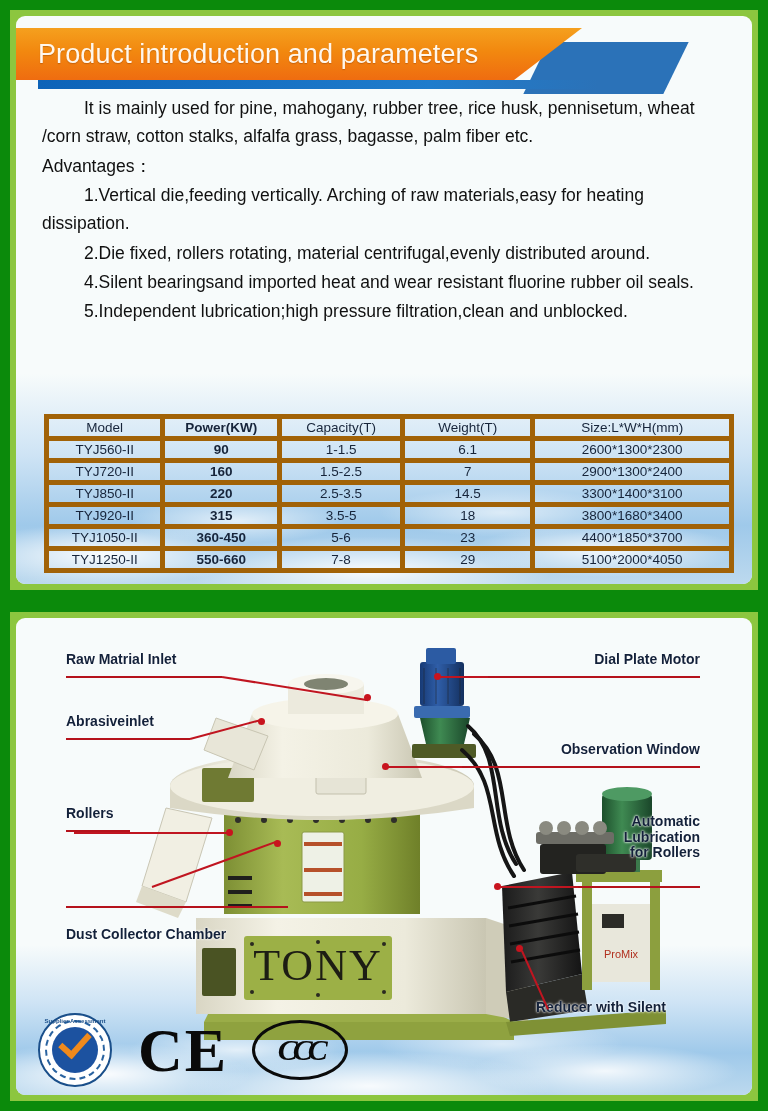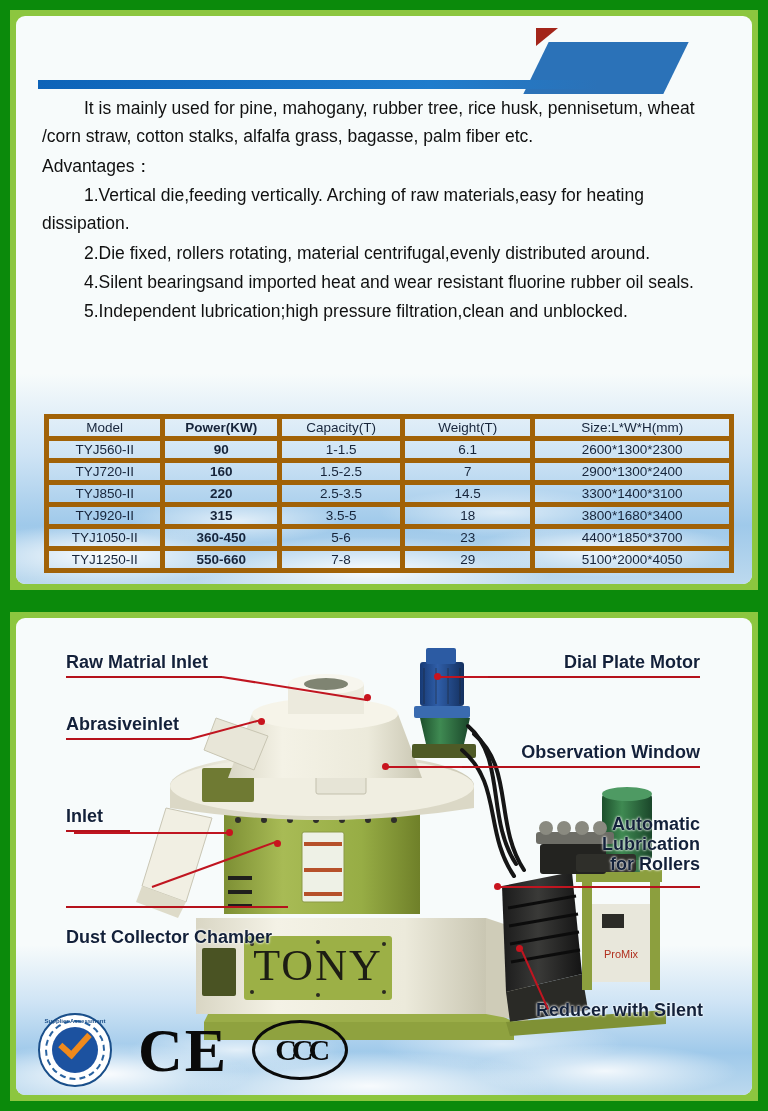--- a/index.html
+++ b/index.html
@@ -102,21 +102,21 @@
   table.spec td:first-child, table.spec th:first-child { width: 17%; }
   table.spec td:nth-child(2), table.spec th:nth-child(2) { width: 17%; font-weight: bold; }
   table.spec td:nth-child(3), table.spec th:nth-child(3) { width: 18%; }
   table.spec td:nth-child(4), table.spec th:nth-child(4) { width: 19%; }
 
   
   .machine { position: absolute; left: 0; top: 0; width: 100%; height: 100%; }
 
   .lbl {
     position: absolute;
-    font-size: 18px;
+    font-size: 14px;
     font-weight: bold;
     color: #13213a;
     white-space: pre-line;
     text-shadow: 0 0 3px #fff, 0 0 2px #fff;
     line-height: 1.12;
   }
   .lbl.right { text-align: right; }
   .uline { position: absolute; height: 2px; background: #b5121b; }
   .lead { position: absolute; height: 2px; background: #c01520; transform-origin: left center; }
   .dot { position: absolute; width: 7px; height: 7px; border-radius: 50%; background: #c8141e; }
@@ -141,40 +141,43 @@
     width: 30px; height: 18px;
     border-left: 6px solid #f08a1c; border-bottom: 6px solid #f08a1c;
     transform: rotate(-48deg);
   }
   .seal-txt {
     position: absolute; left: 0; top: 5px; width: 74px;
     text-align: center; font-size: 6px; color: #1a4f8a; font-weight: bold;
   }
   .ce { display: flex; align-items: center; gap: 2px; }
   .ce span { font-size: 62px; font-weight: bold; color: #0a0a0a; line-height: .82; font-family: "Liberation Serif", serif; }
-  .ccc { position: relative; width: 96px; height: 60px; }
+  .ccc { position: relative; width: 96px; height: 60px; font-style: italic; }
   .ccc-ell { position: absolute; inset: 0; border: 3px solid #0a0a0a; border-radius: 50%; }
   .ccc-txt {
     position: absolute; left: 0; top: 50%; width: 96px; transform: translateY(-50%);
     text-align: center; font-size: 30px; font-weight: bold; color: #0a0a0a;
     font-family: "Liberation Serif", serif; letter-spacing: -5px;
   }
 </style>
 </head>
 <body>
 
 <div class="page">
 
   <div class="panel" id="panel-top">
     <div class="panel-inner">
       <div class="sky"></div>
 
       <div class="ribbon">
         <div class="ribbon-tail"></div>
         <div class="ribbon-notch"></div>
+        <div class="ribbon-main">
+          <div class="ribbon-title">Product introduction and parameters</div>
+        </div>
         <div class="ribbon-underline"></div>
       </div>
 
       <div class="body-copy">
         <p class="ind">It is mainly used for pine, mahogany,  rubber tree, rice husk, pennisetum, wheat /corn straw, cotton stalks, alfalfa grass, bagasse, palm fiber etc.</p>
         <p>Advantages：</p>
         <p class="ind">1.Vertical die,feeding vertically. Arching of raw materials,easy for heating dissipation.</p>
         <p class="ind">2.Die fixed, rollers rotating, material centrifugal,evenly distributed around.</p>
         <p class="ind">4.Silent bearingsand imported heat  and  wear  resistant fluorine rubber oil seals.</p>
         <p class="ind">5.Independent lubrication;high pressure filtration,clean and unblocked.</p>
@@ -389,21 +392,21 @@
       <div class="lbl" style="left:50px; top:34px;">Raw Matrial Inlet</div>
       <div class="uline" style="left:50px; top:58px; width:156px;"></div>
       <div class="lead" style="left:206px; top:58px; width:148px; transform:rotate(9deg);"></div>
       <div class="dot" style="left:348px; top:76px;"></div>
 
       <div class="lbl" style="left:50px; top:96px;">Abrasiveinlet</div>
       <div class="uline" style="left:50px; top:120px; width:124px;"></div>
       <div class="lead" style="left:174px; top:120px; width:74px; transform:rotate(-15deg);"></div>
       <div class="dot" style="left:242px; top:100px;"></div>
 
-      <div class="lbl" style="left:50px; top:188px;">Inlet</div>
+      <div class="lbl" style="left:50px; top:188px;">Rollers</div>
       <div class="uline" style="left:50px; top:212px; width:64px;"></div>
       <div class="lead" style="left:58px; top:214px; width:156px;"></div>
       <div class="dot" style="left:210px; top:211px;"></div>
 
       <div class="lbl" style="left:50px; top:264px;margin-top:45px;">Dust Collector Chamber</div>
       <div class="uline" style="left:50px; top:288px; width:222px;"></div>
       <div class="lead" style="left:136px; top:268px; width:134px; transform:rotate(-20deg);"></div>
       <div class="dot" style="left:258px; top:222px;"></div>
 
       <div class="lbl right" style="left:470px; top:34px; width:214px;">Dial Plate Motor</div>

